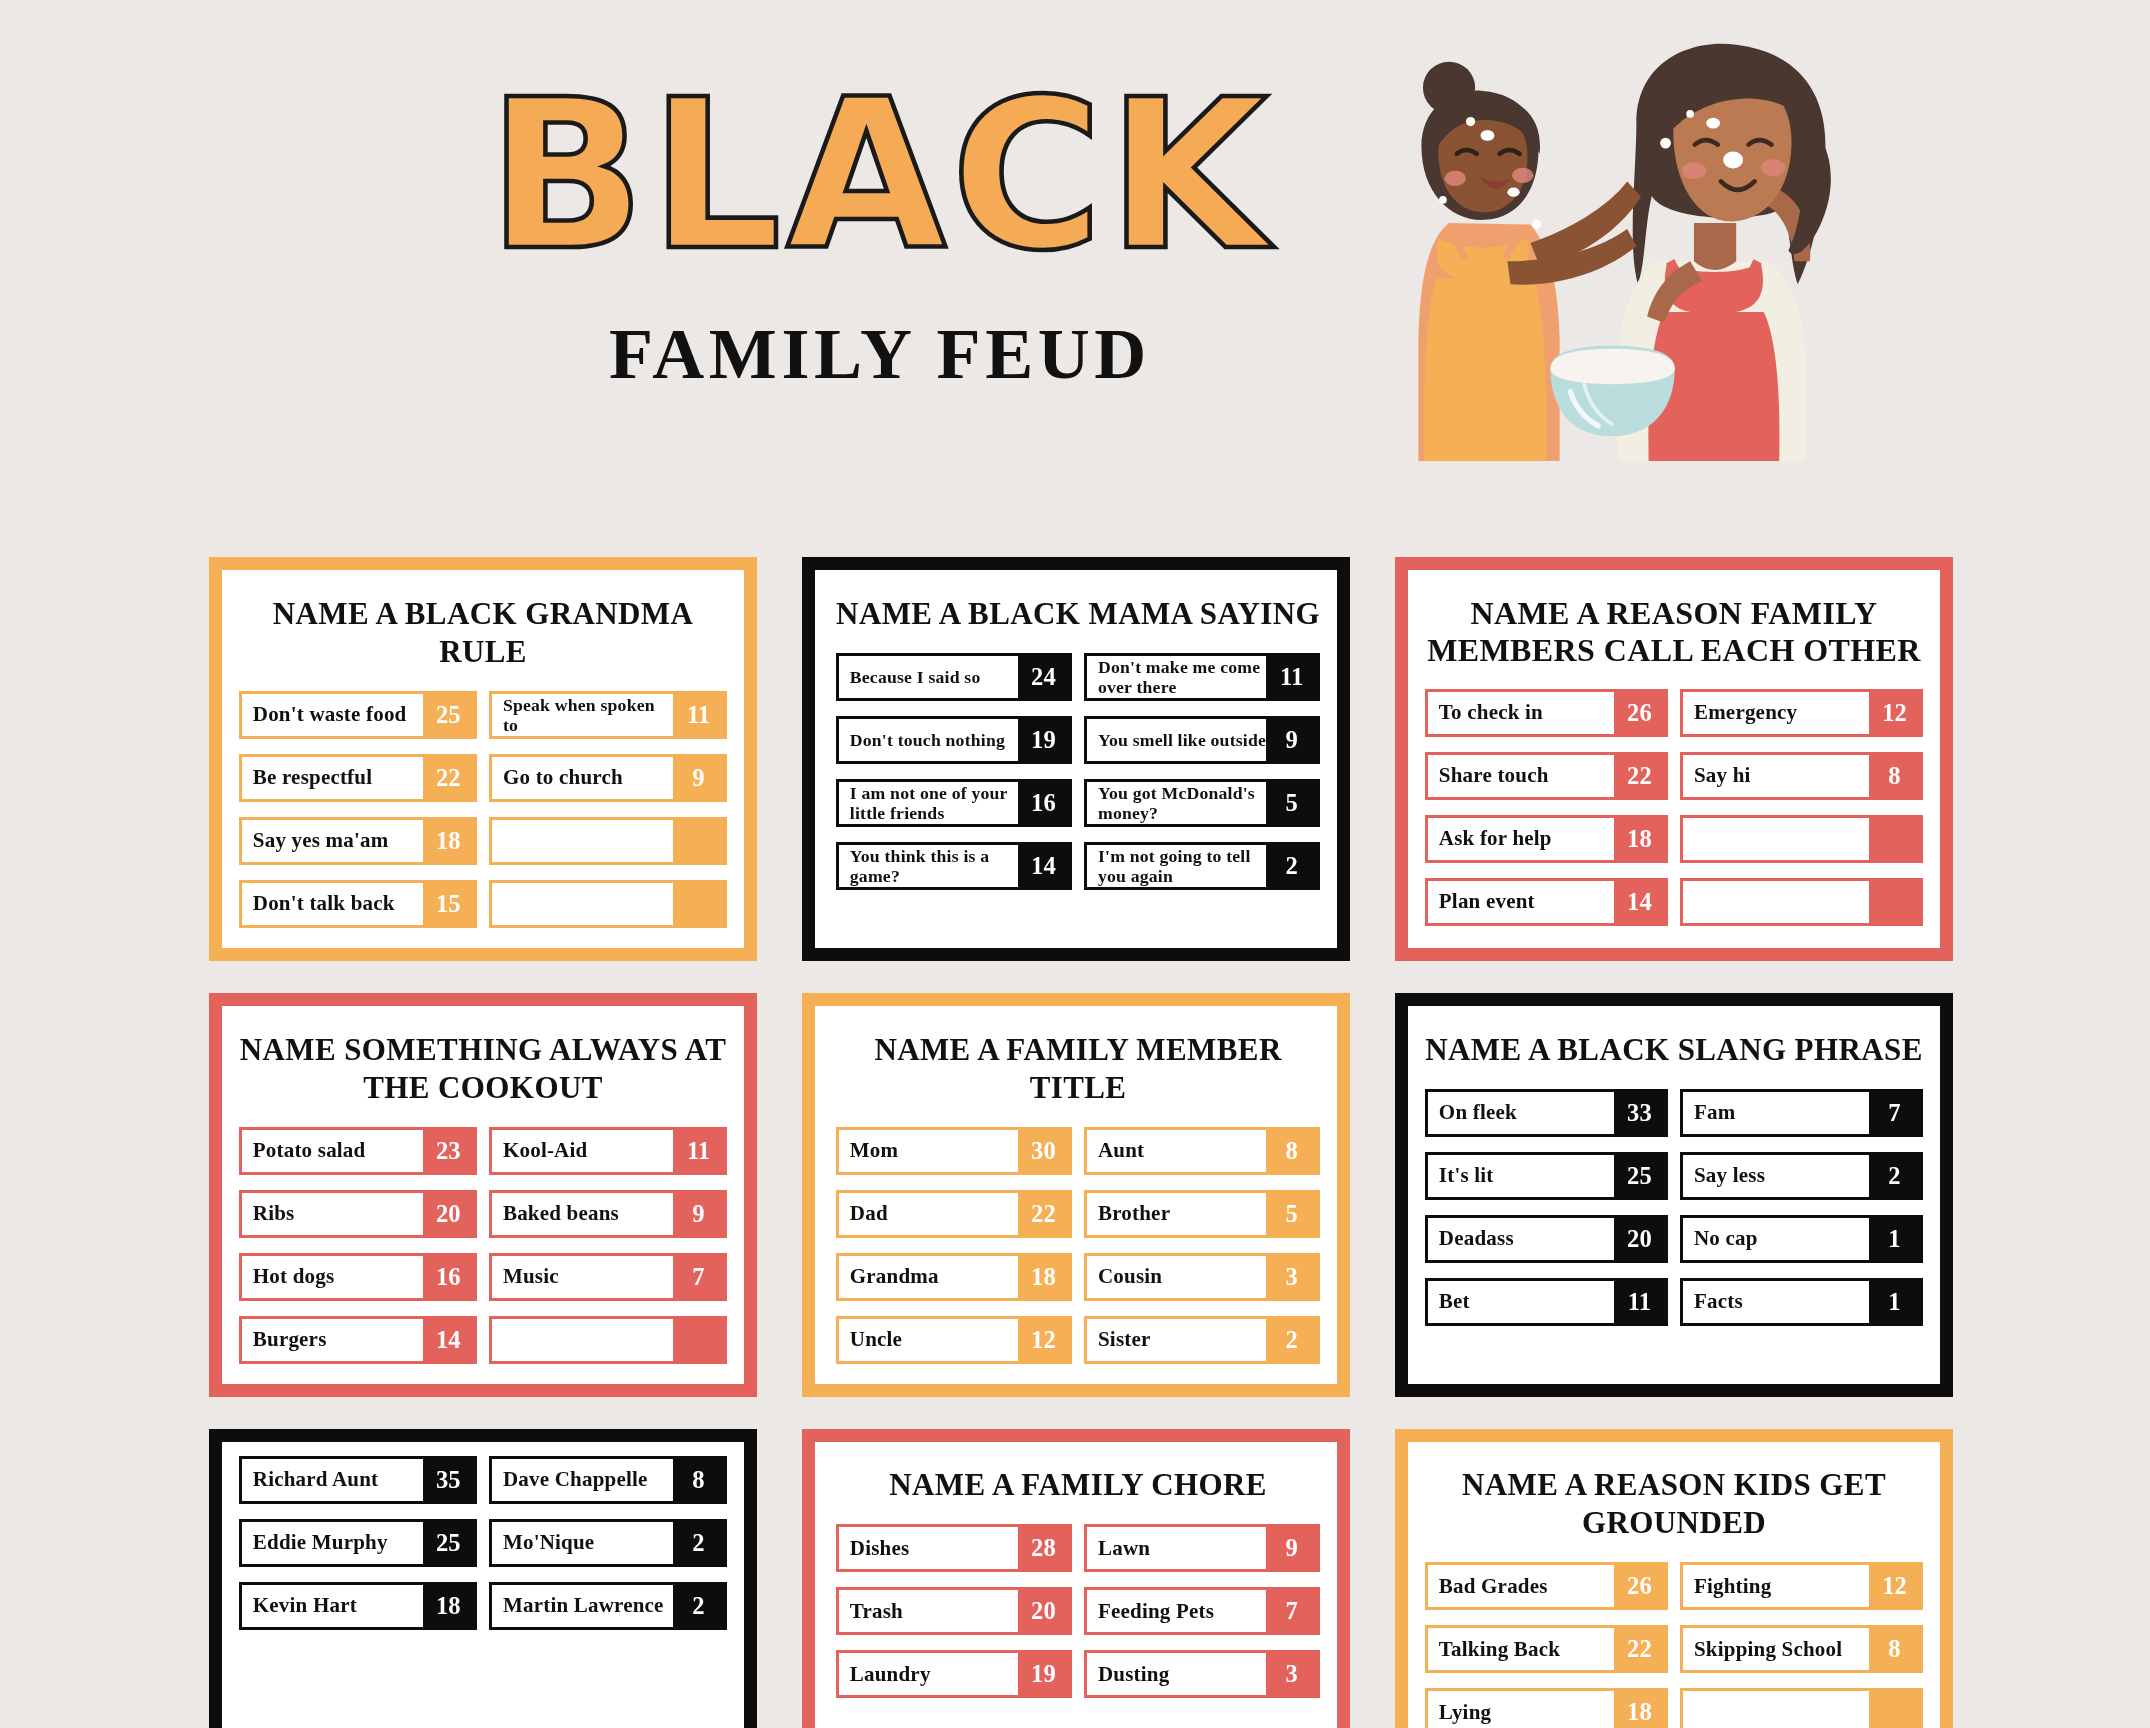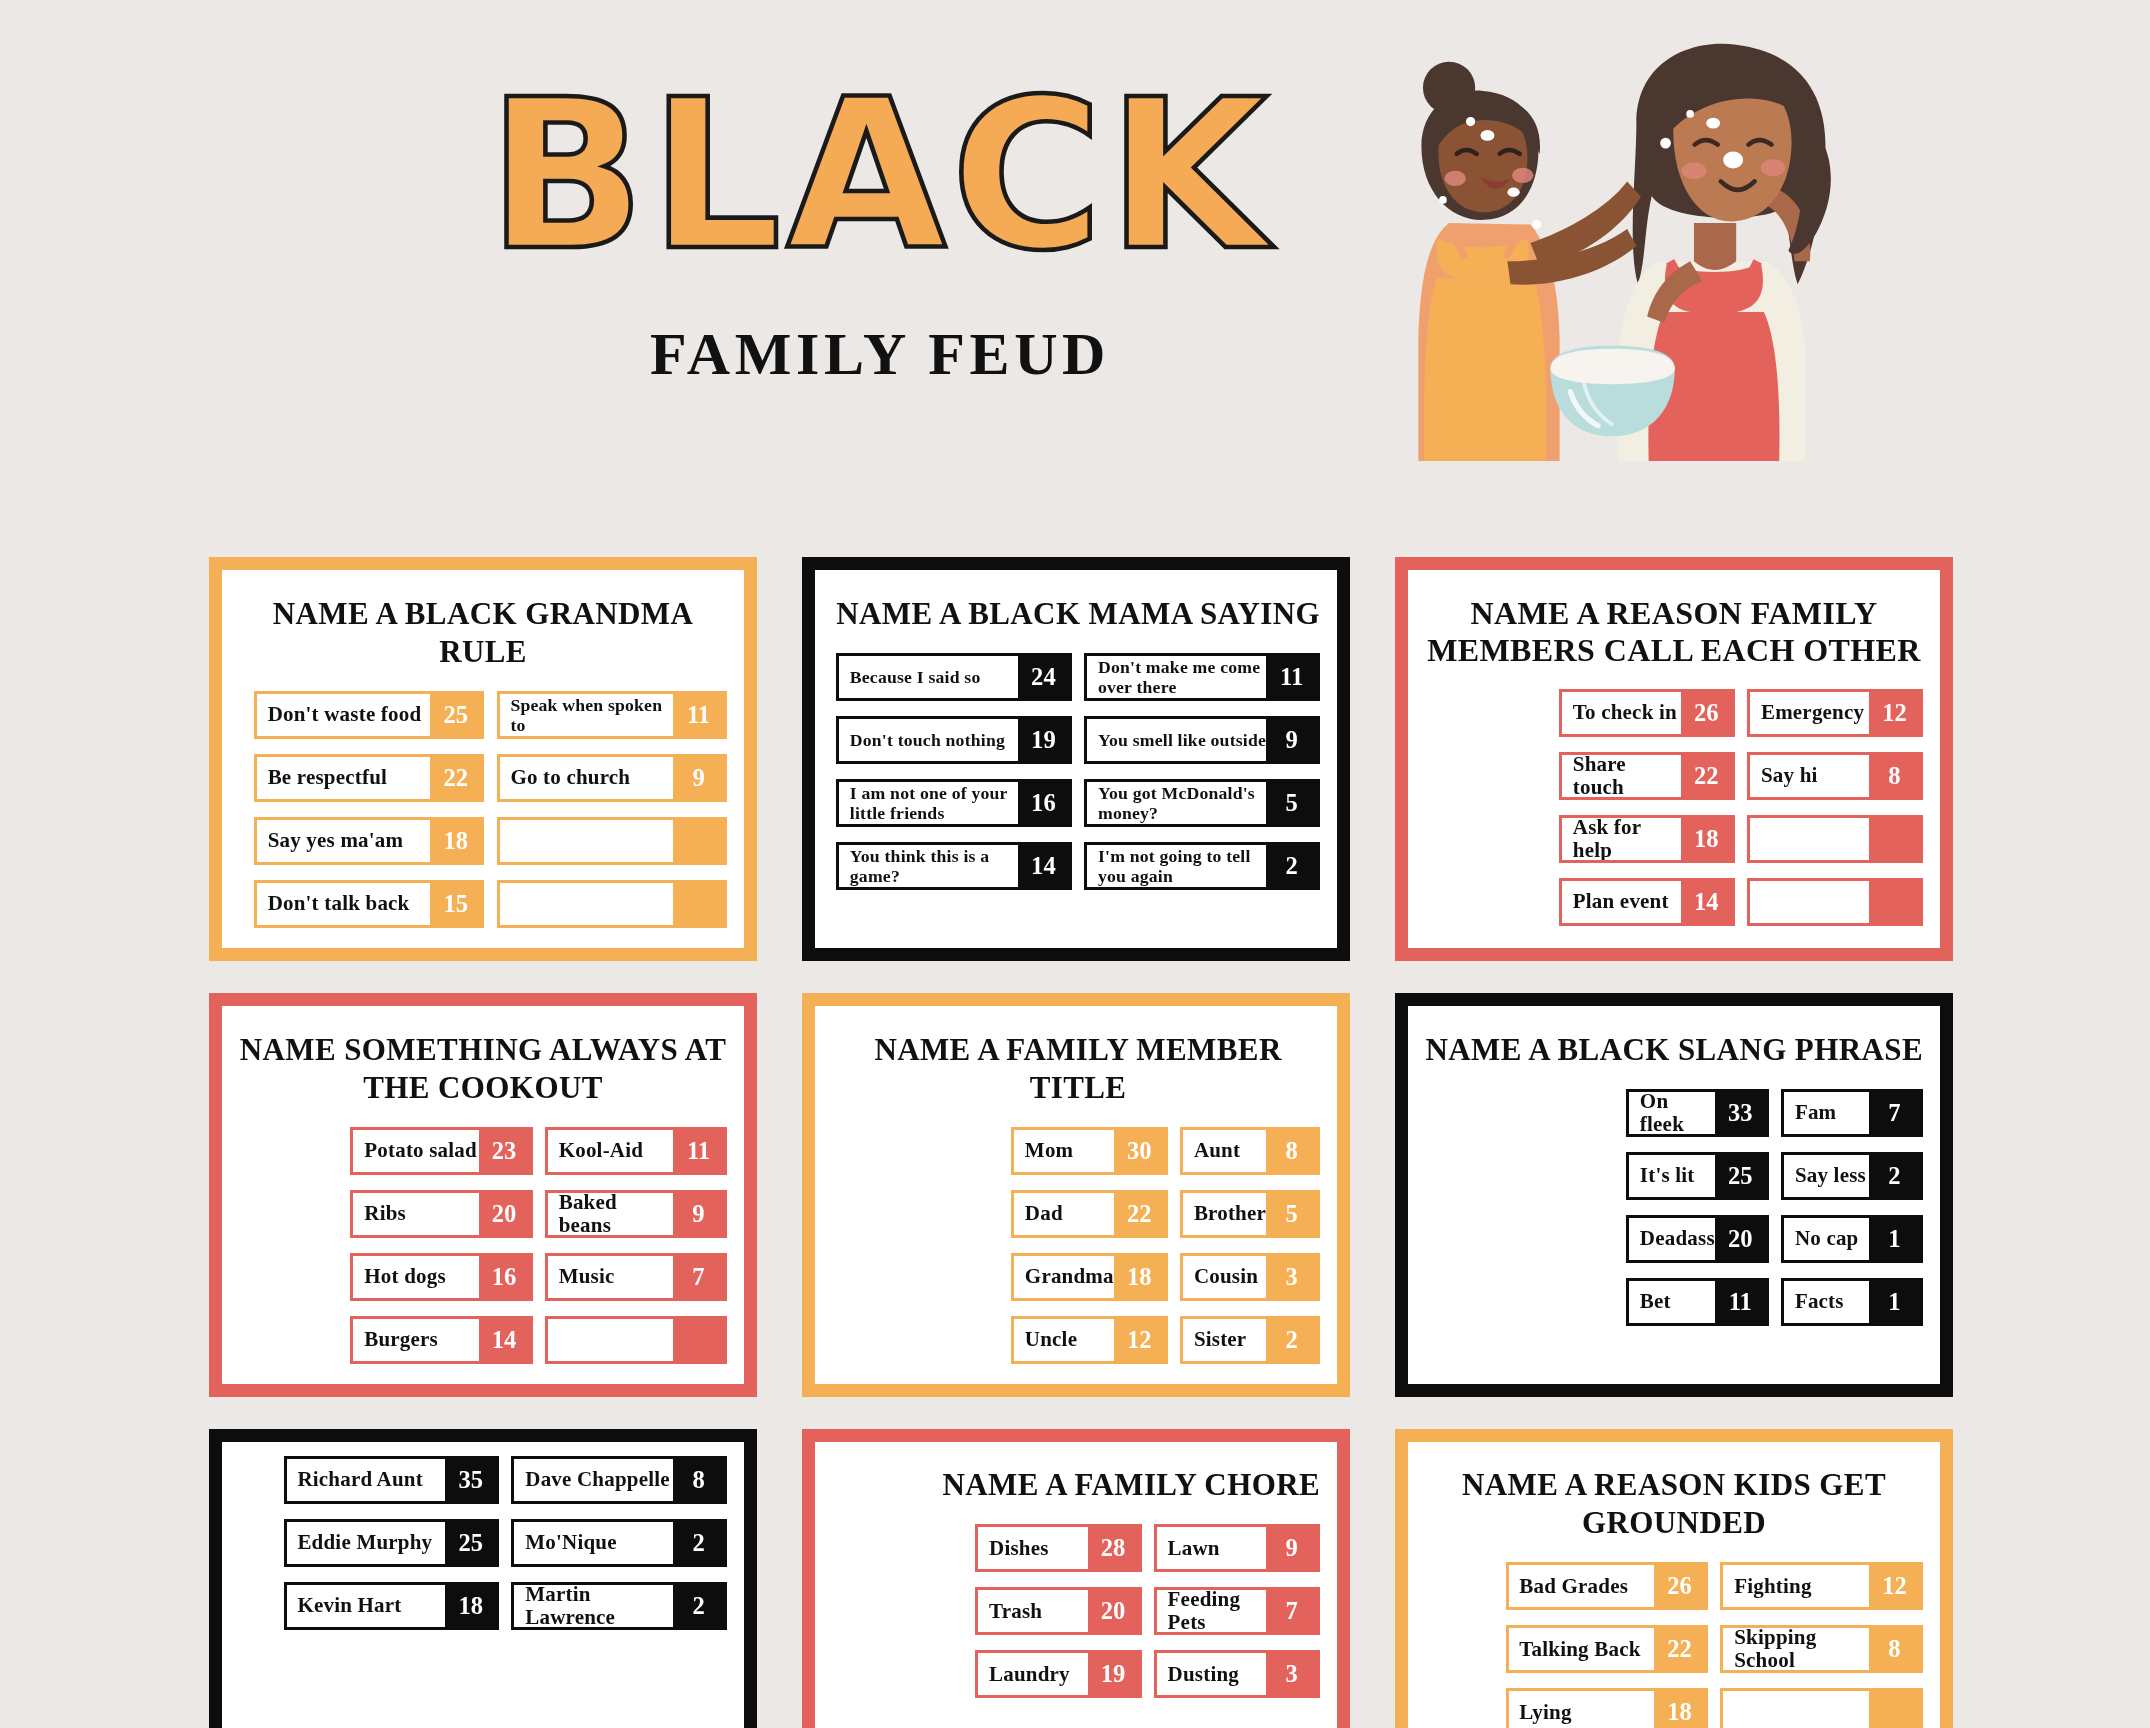--- a/index.html
+++ b/index.html
@@ -35,21 +35,21 @@
     line-height: 230px;
     letter-spacing: 4.6px;
     color: #f5aa55;
     -webkit-text-stroke: 4.6px #1a1a1a;
     margin: 0;
     white-space: nowrap;
   }
   .title-sub {
     font-family: "Liberation Serif", serif;
     font-weight: bold;
-    font-size: 60px;
+    font-size: 72px;
     line-height: 92px;
     letter-spacing: 4.6px;
     color: #111;
     margin: 17px 0 0 0;
     white-space: nowrap;
   }
 
   
   .illus {
     position: absolute;
@@ -68,21 +68,20 @@
     gap: 45px;
     margin-bottom: 32px;
   }
   .card {
     border-style: solid;
     border-width: 13px;
     background: #ffffff;
     padding: 14px 17px 20px 17px;
     display: flex;
     flex-direction: column;
-    align-items: flex-end;
   }
   .card.w-left   { width: 551px; }
   .card.w-mid    { width: 551px; padding-left: 21px; }
   .card.w-right  { width: 561px; }
 
   .card-title {
     text-align: center;
     font-family: "Liberation Serif", serif;
     font-weight: bold;
     font-size: 31px;

